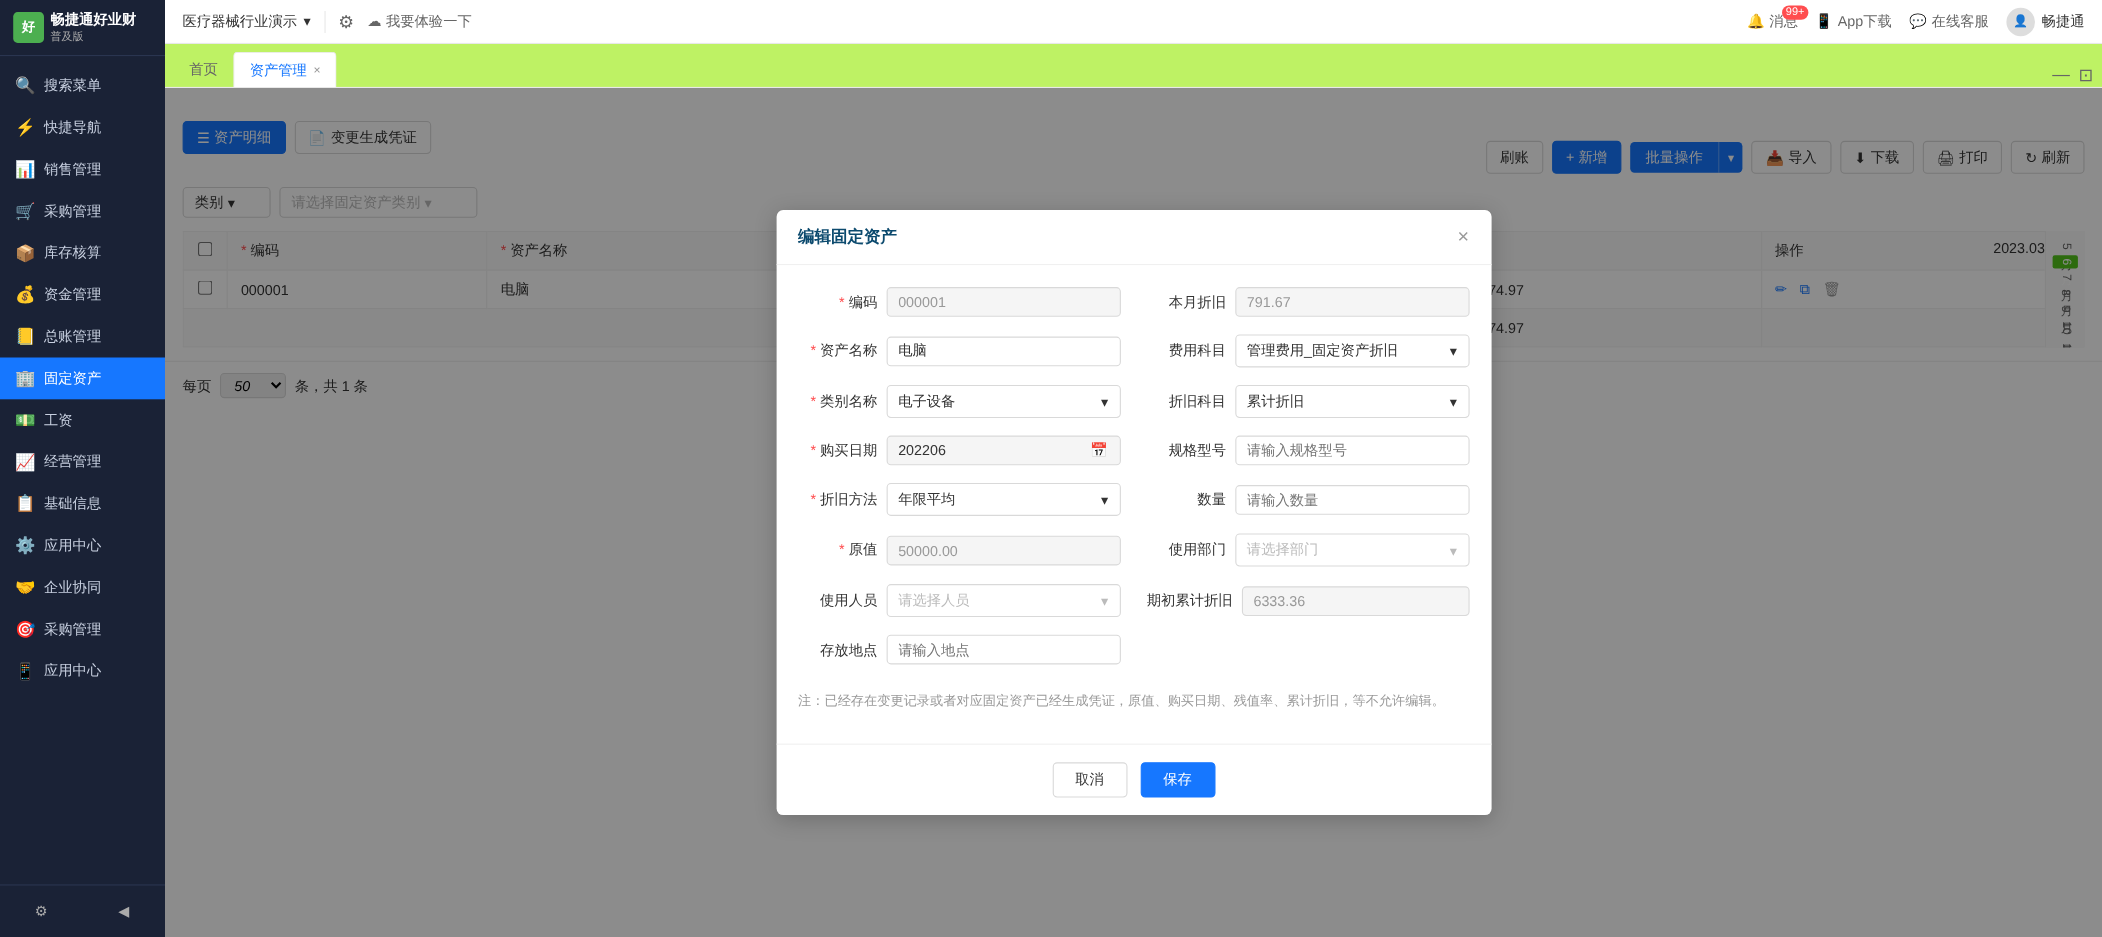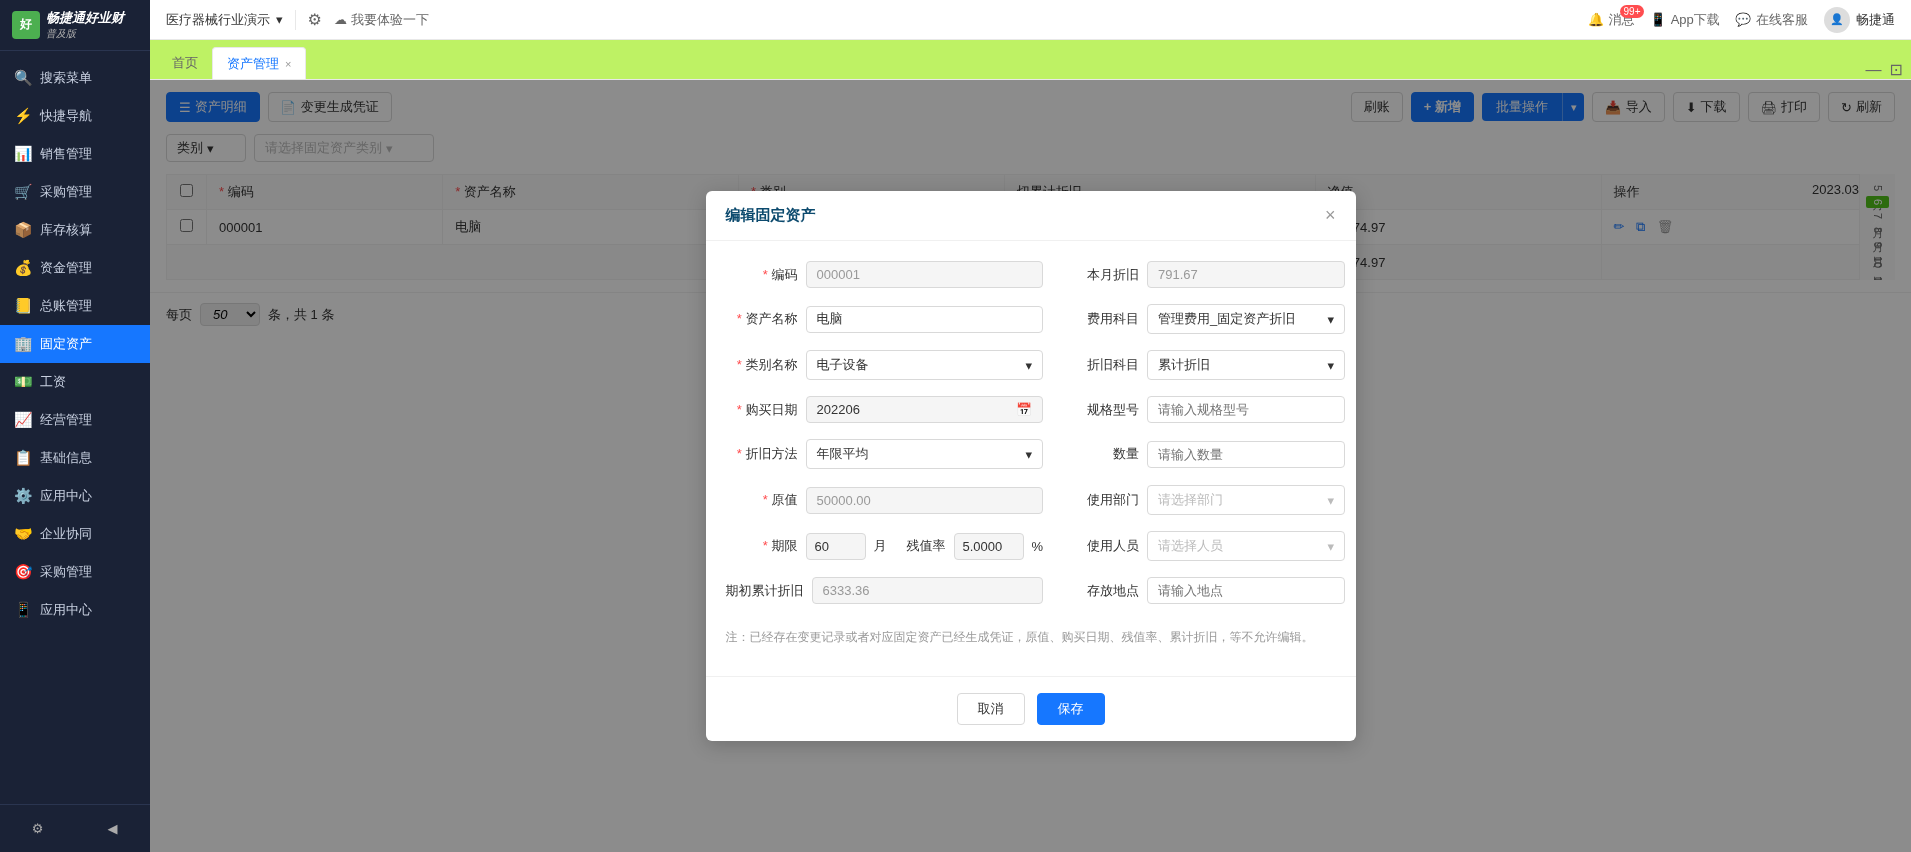--- a/index.html
+++ b/index.html
@@ -5,21 +5,21 @@
     * { box-sizing: border-box; margin: 0; padding: 0; }
     body { font-family: 'Microsoft YaHei', sans-serif; font-size: 13px; background: #f0f2f5; overflow: hidden; }
 
     
     .app-container { display: flex; height: 852px; width: 1911px; overflow: hidden; }
 
     
     .sidebar { width: 150px; background: #1a2236; display: flex; flex-direction: column; color: #fff; flex-shrink: 0; }
     .sidebar-logo { padding: 10px 12px; display: flex; align-items: center; gap: 6px; border-bottom: 1px solid #2a3550; }
     .sidebar-logo-icon { width: 28px; height: 28px; background: #4caf50; border-radius: 4px; display: flex; align-items: center; justify-content: center; font-size: 12px; color: #fff; font-weight: bold; }
-    .sidebar-logo-text { font-size: 11px; line-height: 1.3; font-style: italic; }
+    .sidebar-logo-text { font-size: 11px; line-height: 1.3; }
     .sidebar-logo-text .title { font-weight: bold; font-size: 13px; }
     .sidebar-logo-text .sub { color: #aaa; font-size: 10px; }
     .sidebar-scroll { flex: 1; overflow-y: auto; padding: 8px 0; }
     .sidebar-item { display: flex; align-items: center; gap: 8px; padding: 10px 14px; cursor: pointer; color: #c8d0e0; font-size: 13px; }
     .sidebar-item.active { background: #1677ff; color: #fff; }
     .sidebar-item .icon { font-size: 15px; width: 18px; text-align: center; }
     .sidebar-footer { display: flex; padding: 8px 0; border-top: 1px solid #2a3550; }
     .sidebar-footer-btn { flex: 1; display: flex; align-items: center; justify-content: center; padding: 8px; color: #aaa; cursor: pointer; }
 
     
@@ -49,21 +49,21 @@
     .tab-close { font-size: 11px; color: #999; cursor: pointer; }
     .tabbar-right { margin-left: auto; display: flex; align-items: center; gap: 8px; color: #666; font-size: 16px; cursor: pointer; }
 
     
     .page-content { flex: 1; background: #fff; overflow: hidden; position: relative; }
     .page-inner { padding: 12px 16px; }
 
     
     .toolbar { display: flex; align-items: center; gap: 8px; margin-bottom: 12px; }
     .toolbar-btn { display: flex; align-items: center; gap: 4px; padding: 5px 12px; border: 1px solid #d9d9d9; border-radius: 4px; background: #fff; cursor: pointer; font-size: 13px; color: #333; }
-    .toolbar-btn.primary { background: #1677ff; color: #fff; border-color: #1677ff; font-weight: bold; }
+    .toolbar-btn.primary { background: #1677ff; color: #fff; border-color: #1677ff; }
     .toolbar-btn-group { display: flex; align-items: center; background: #1677ff; border-radius: 4px; color: #fff; }
     .toolbar-btn-group .main-btn { padding: 5px 14px; font-size: 13px; cursor: pointer; border-right: 1px solid rgba(255,255,255,0.3); }
     .toolbar-btn-group .drop-btn { padding: 5px 8px; cursor: pointer; font-size: 11px; }
 
     
     .filter-row { display: flex; align-items: center; gap: 8px; margin-bottom: 12px; }
     .filter-select { display: flex; align-items: center; gap: 4px; padding: 4px 10px; border: 1px solid #d9d9d9; border-radius: 4px; background: #fff; cursor: pointer; font-size: 13px; color: #333; min-width: 80px; }
     .filter-select2 { display: flex; align-items: center; gap: 4px; padding: 4px 10px; border: 1px solid #d9d9d9; border-radius: 4px; background: #fff; cursor: pointer; font-size: 13px; color: #bbb; min-width: 180px; }
 
     
@@ -254,21 +254,21 @@
 
         <div class="toolbar">
           <button class="toolbar-btn" style="background:#1677ff;color:#fff;border-color:#1677ff;display:flex;align-items:center;gap:4px;">
             <span>☰</span>
             <span>资产明细</span>
           </button>
           <button class="toolbar-btn">
             <span>📄</span>
             <span>变更生成凭证</span>
           </button>
-          <div style="margin-left:auto;display:flex;align-items:center;gap:8px;">
+          <div style="margin-left:auto;display:flex;align-items:center;gap:8px;margin-top:36px;">
             <button class="toolbar-btn">
               <span>刷账</span>
             </button>
             <button class="toolbar-btn primary">
               <span>+ 新增</span>
             </button>
             <div class="toolbar-btn-group">
               <span class="main-btn">批量操作</span>
               <span class="drop-btn">▾</span>
             </div>
@@ -447,30 +447,20 @@
               </div>
 
               <div class="form-item">
                 <span class="form-label">使用部门</span>
                 <div class="form-control-select placeholder">
                   <span>请选择部门</span>
                   <span>▾</span>
                 </div>
               </div>
 
-              <div class="form-item">
-                <span class="form-label required">期限</span>
-                <div class="form-inline">
-                  <input class="small readonly" type="text" readonly="" style="width: 60px; border: 1px solid rgb(217, 217, 217); border-radius: 4px; padding: 5px 8px; background: rgb(245, 245, 245);" value="60">
-                  <span class="unit">月</span>
-                  <span class="unit" style="margin-left:12px;">残值率</span>
-                  <input class="medium readonly" type="text" readonly="" style="width: 70px; border: 1px solid rgb(217, 217, 217); border-radius: 4px; padding: 5px 8px; background: rgb(245, 245, 245);" value="5.0000">
-                  <span class="unit">%</span>
-                </div>
-              </div>
 
               <div class="form-item">
                 <span class="form-label">使用人员</span>
                 <div class="form-control-select placeholder">
                   <span>请选择人员</span>
                   <span>▾</span>
                 </div>
               </div>
 
               <div class="form-item">

